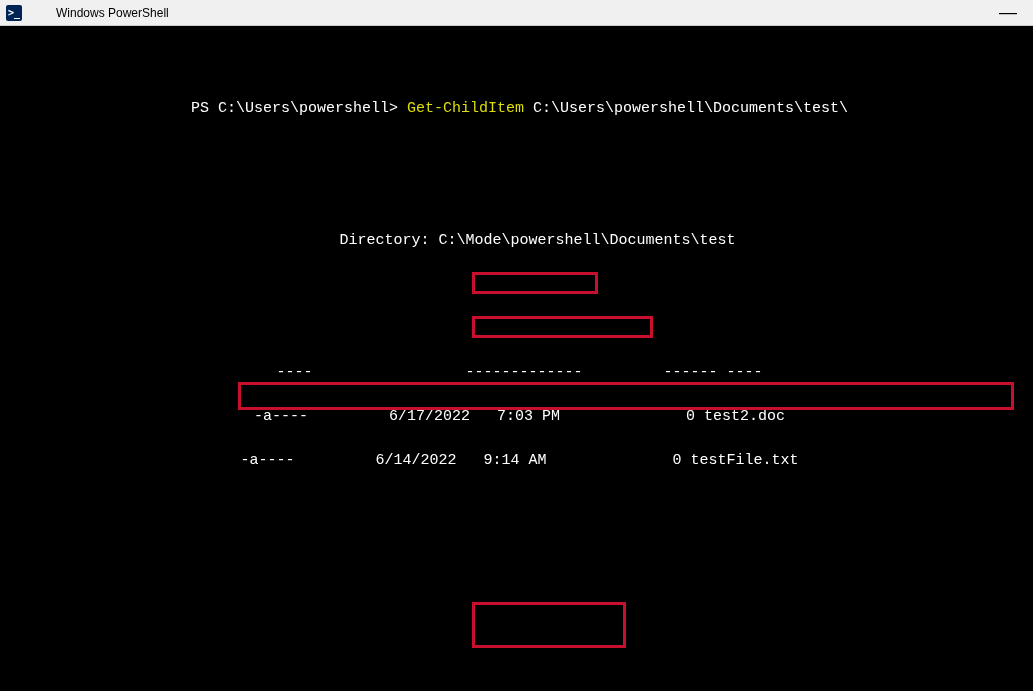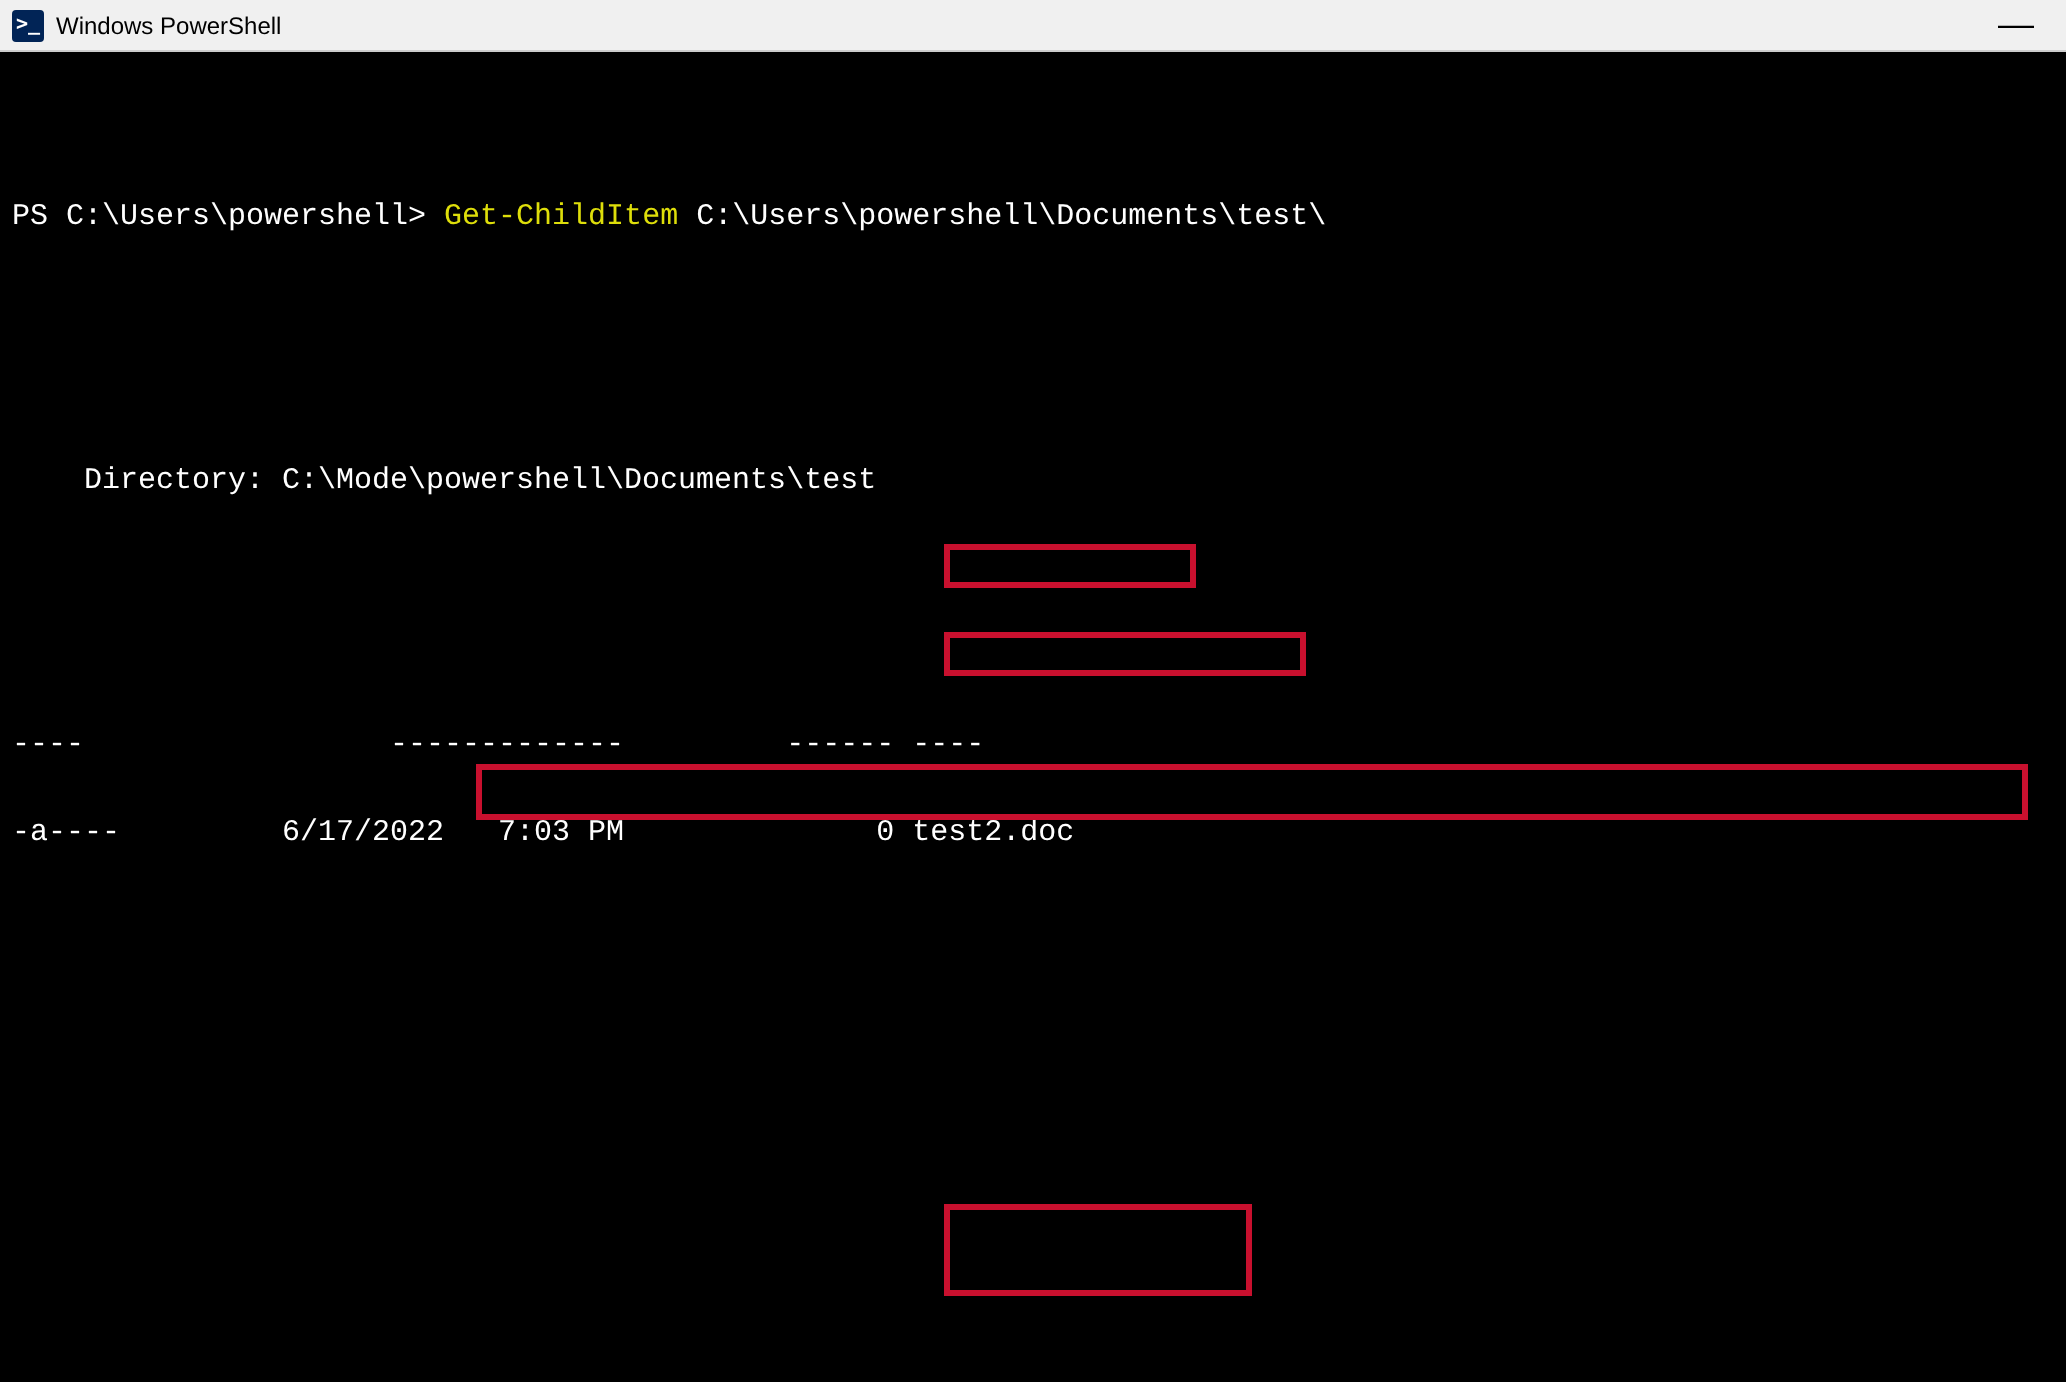--- a/index.html
+++ b/index.html
@@ -30,38 +30,38 @@
     margin-right: 6px;
     position: relative;
     display: inline-flex;
     align-items: center;
     justify-content: center;
     color: #fff;
     font-size: 10px;
     font-weight: bold;
     font-family: Consolas, monospace;
   }
-  .titlebar .title { flex: 1; }
+  .titlebar .title { flex: 1; margin-left: 28px; }
   .titlebar .min {
     font-family: Arial, sans-serif;
     font-size: 18px;
     padding: 0 10px;
     color: #000;
   }
   .terminal {
     background: #000;
     color: #fff;
     height: calc(691px - 26px);
     padding: 6px 0 0 6px;
     line-height: 22px;
     white-space: pre;
     font-size: 15px;
     position: relative;
   }
-  .line { display: block; position: relative; }
+  .line { display: block; position: relative; text-align: center; }
   .prompt { color: #fff; }
   .cmd-yellow { color: #dede0a; }
   .hl {
     border: 3px solid #c8102e;
     position: absolute;
     pointer-events: none;
   }
 </style>
 </head>
 <body>
@@ -75,20 +75,21 @@
 <div class="terminal">
 <span class="line"> </span>
 <span class="line"><span class="prompt">PS C:\Users\powershell&gt; </span><span class="cmd-yellow">Get-ChildItem</span><span> C:\Users\powershell\Documents\test\</span></span>
 <span class="line"> </span>
 <span class="line"> </span>
 <span class="line">    Directory: C:\Mode\powershell\Documents\test</span>
 <span class="line"> </span>
 <span class="line"> </span>
 <span class="line">----                 -------------         ------ ----</span>
 <span class="line">-a----         6/17/2022   7:03 PM              0 test2.doc</span>
+<span class="line">-a----         6/14/2022   9:14 AM              0 testFile.txt</span>
 <span class="line"> </span>
 <span class="line"> </span>
 
 
 
 
 
 
 
 

